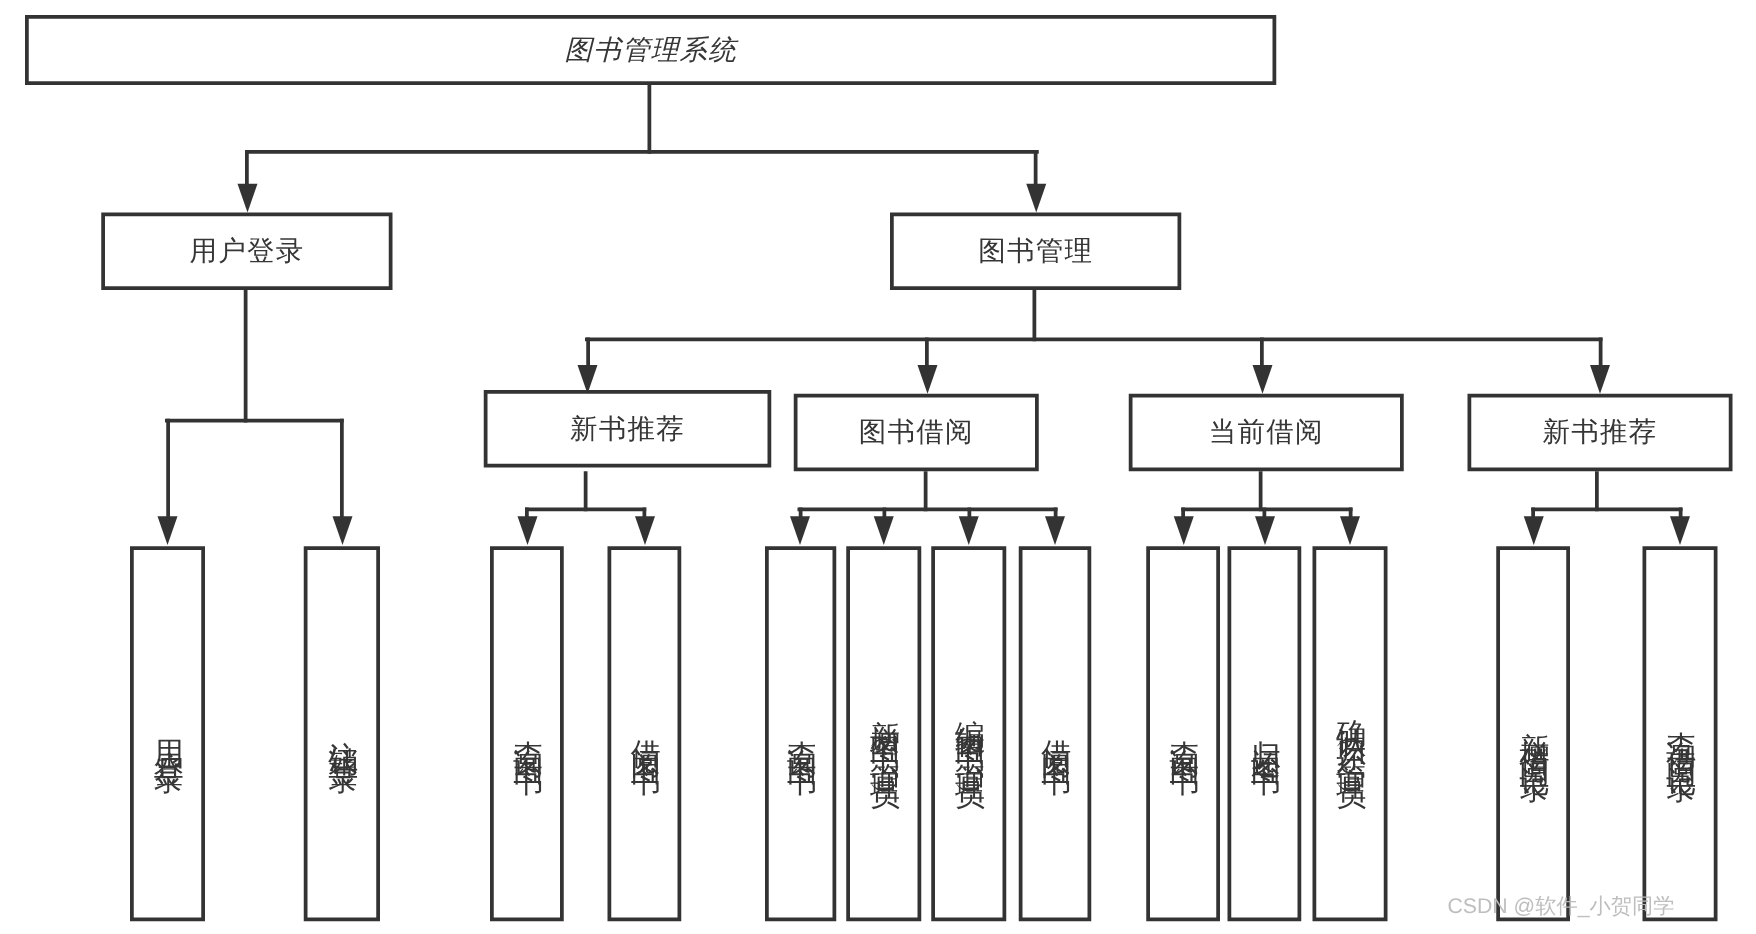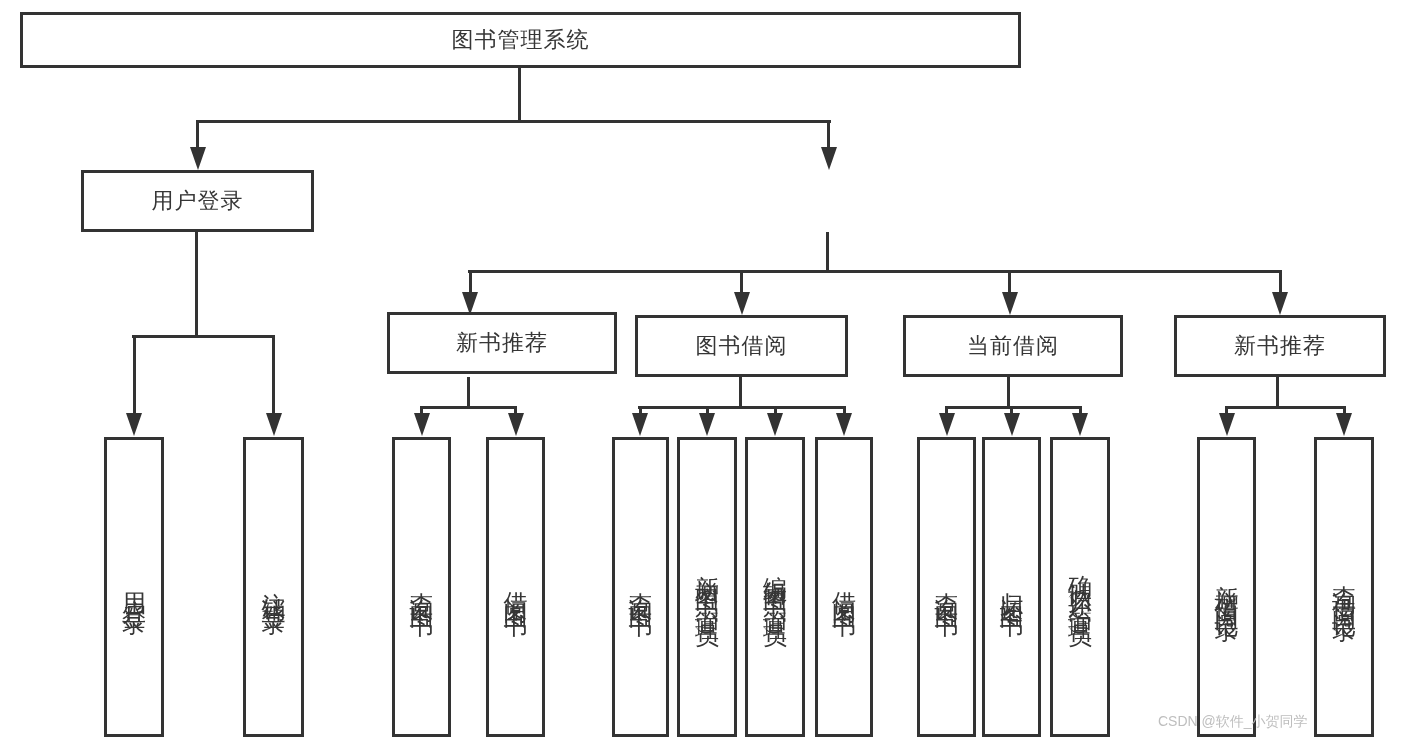--- a/index.html
+++ b/index.html
@@ -18,40 +18,43 @@
     font-size:24px;line-height:1;letter-spacing:7px;
   }
   .line{position:absolute;background:#333333;}
   .tri{
     position:absolute;width:0;height:0;
     border-left:8px solid transparent;border-right:8px solid transparent;
     border-top:23px solid #333333;
   }
   .watermark{
     position:absolute;left:1158px;top:713px;white-space:nowrap;
-    font-size:14px;color:rgba(187,187,187,0.95);z-index:10;
+    font-size:17px;color:rgba(187,187,187,0.95);z-index:10;
   }
 </style>
 </head>
 <body>
 
 <div class="canvas">
 
-  <div class="box hbox" style="left:20px;top:12px;width:1001px;height:56px;">
+  <div class="box hbox" style="left:20px;top:12px;width:1001px;height:56px;font-style:italic;">
     <span>图书管理系统</span>
   </div>
 
   <div class="box hbox" style="left:81px;top:170px;width:233px;height:62px;">
     <span>用户登录</span>
   </div>
+  <div class="box hbox" style="left:712px;top:170px;width:233px;height:62px;">
+    <span>图书管理</span>
+  </div>
 
   <div class="box hbox" style="left:363px;top:312px;width:230px;height:62px;margin-left:24px;">
     <span>新书推荐</span>
   </div>
-  <div class="box hbox" style="left:635px;top:315px;width:213px;height:62px;text-align:center;">
+  <div class="box hbox" style="left:635px;top:315px;width:196px;height:62px;text-align:center;">
     <span>图书借阅</span>
   </div>
   <div class="box hbox" style="left:903px;top:315px;width:220px;height:62px;">
     <span>当前借阅</span>
   </div>
   <div class="box hbox" style="left:1174px;top:315px;width:212px;height:62px;">
     <span>新书推荐</span>
   </div>
 
   <div class="box" style="left:104px;top:437px;width:60px;height:300px;">

